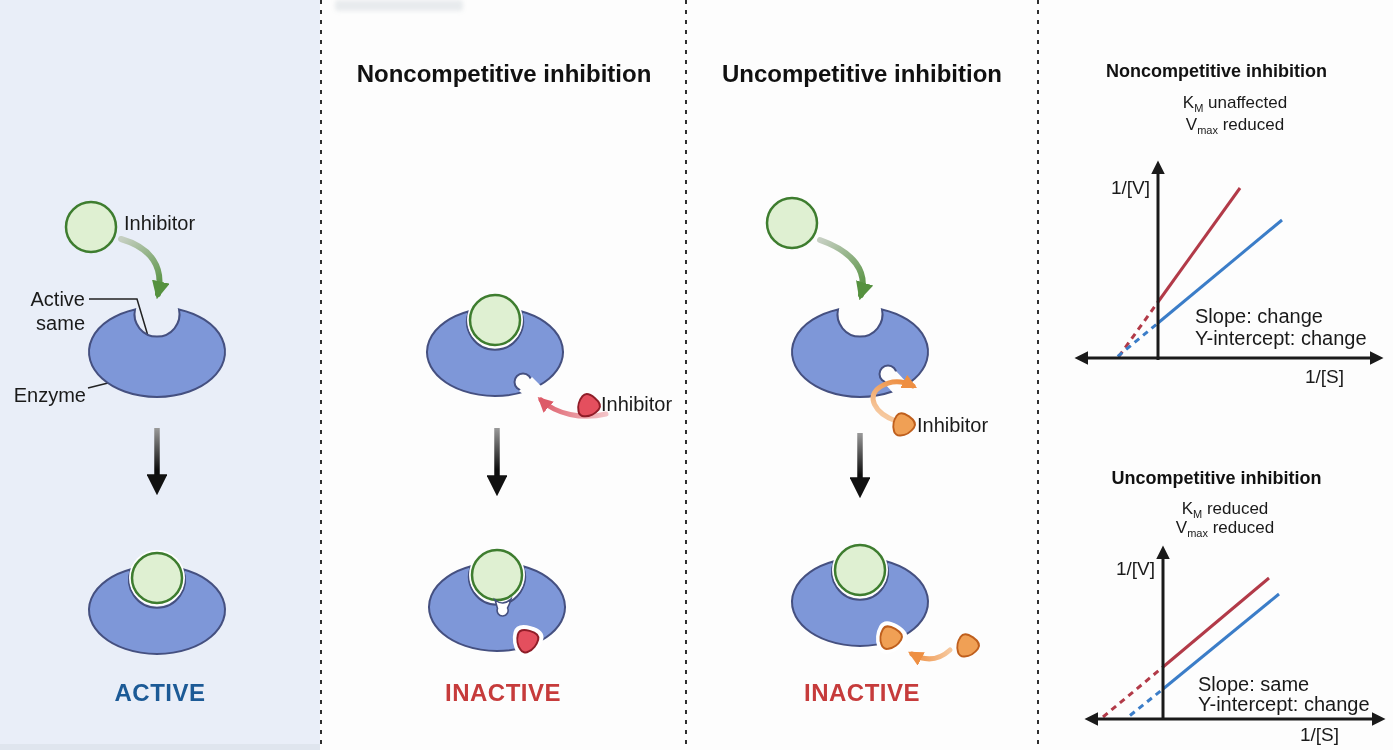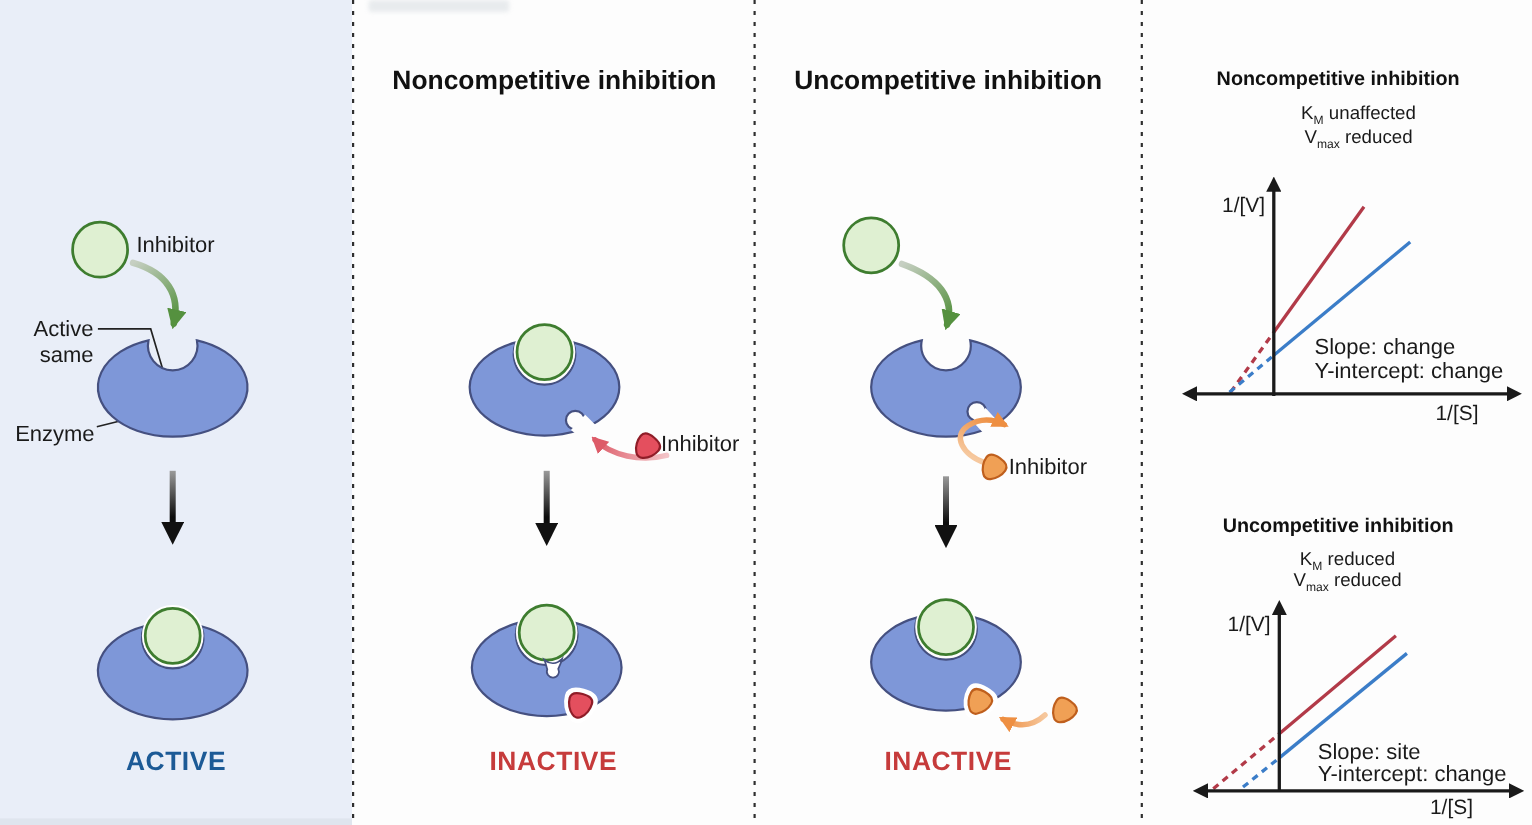--- a/index.html
+++ b/index.html
@@ -187,16 +187,16 @@
   <div class="axlab right" style="left:1050px;top:177px;width:100px;">1/[V]</div>
   <div class="axlab" style="left:1305px;top:366px;">1/[S]</div>
   <div class="gnote" style="left:1195px;top:305px;">Slope: change</div>
   <div class="gnote" style="left:1195px;top:327px;">Y-intercept: change</div>
 
   <div class="gtitle" style="left:1040px;top:468px;width:353px;">Uncompetitive inhibition</div>
   <div class="gsub" style="left:1040px;top:499px;width:370px;"><span>K</span><sub>M</sub><span> reduced</span></div>
   <div class="gsub" style="left:1040px;top:518px;width:370px;"><span>V</span><sub>max</sub><span> reduced</span></div>
   <div class="axlab right" style="left:1055px;top:558px;width:100px;">1/[V]</div>
   <div class="axlab" style="left:1300px;top:724px;">1/[S]</div>
-  <div class="gnote" style="left:1198px;top:673px;">Slope: site</div>
+  <div class="gnote" style="left:1198px;top:673px;">Slope: same</div>
   <div class="gnote" style="left:1198px;top:693px;">Y-intercept: change</div>
 
 </div>
 
 </body></html>

